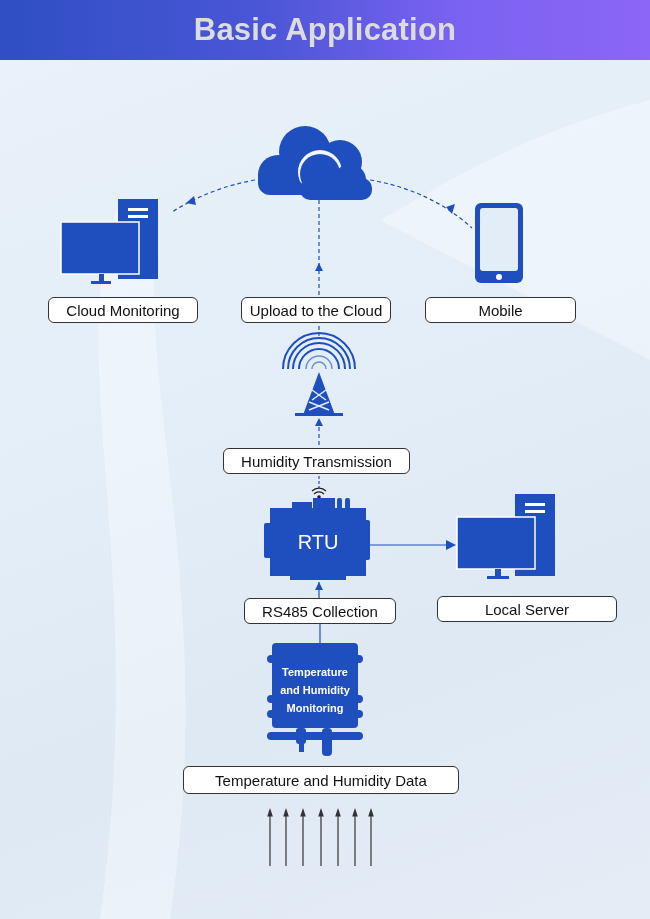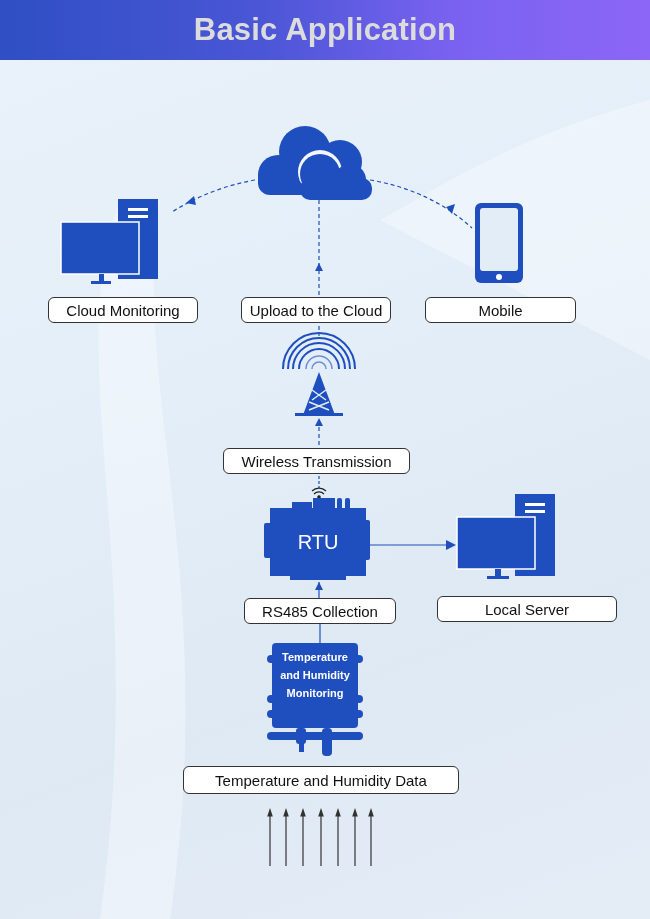--- a/index.html
+++ b/index.html
@@ -132,25 +132,25 @@
     <line x1="338" y1="866" x2="338" y2="812"></line>
       <polygon points="336,816 338,810 340,816"></polygon>
     <line x1="355" y1="866" x2="355" y2="812"></line>
       <polygon points="353,816 355,810 357,816"></polygon>
     <line x1="371" y1="866" x2="371" y2="812"></line>
       <polygon points="369,816 371,810 373,816"></polygon>
   </g>
 </svg>
 
 <div class="dev-text" style="left:270px;top:531px;width:96px;font-size:20px;font-weight:normal;">RTU</div>
-<div class="dev-text" style="left:272px;top:648px;width:86px;font-size:11px;line-height:18px;">
+<div class="dev-text" style="left:272px;top:663px;width:86px;font-size:11px;line-height:18px;">
   <div>Temperature</div>
   <div>and Humidity</div>
   <div>Monitoring</div>
 </div>
 
 <div class="label" style="left:48px;top:297px;width:150px;">Cloud Monitoring</div>
 <div class="label" style="left:241px;top:297px;width:150px;text-align:right;">Upload to the Cloud</div>
 <div class="label" style="left:425px;top:297px;width:151px;">Mobile</div>
-<div class="label" style="left:223px;top:448px;width:187px;">Wireless Transmission</div>
+<div class="label" style="left:223px;top:448px;width:187px;">Humidity Transmission</div>
 <div class="label" style="left:244px;top:598px;width:152px;">RS485 Collection</div>
 <div class="label" style="left:437px;top:596px;width:180px;">Local Server</div>
 <div class="label" style="left:183px;top:766px;width:276px;height:28px;">Temperature and Humidity Data</div>
 
 </body></html>

